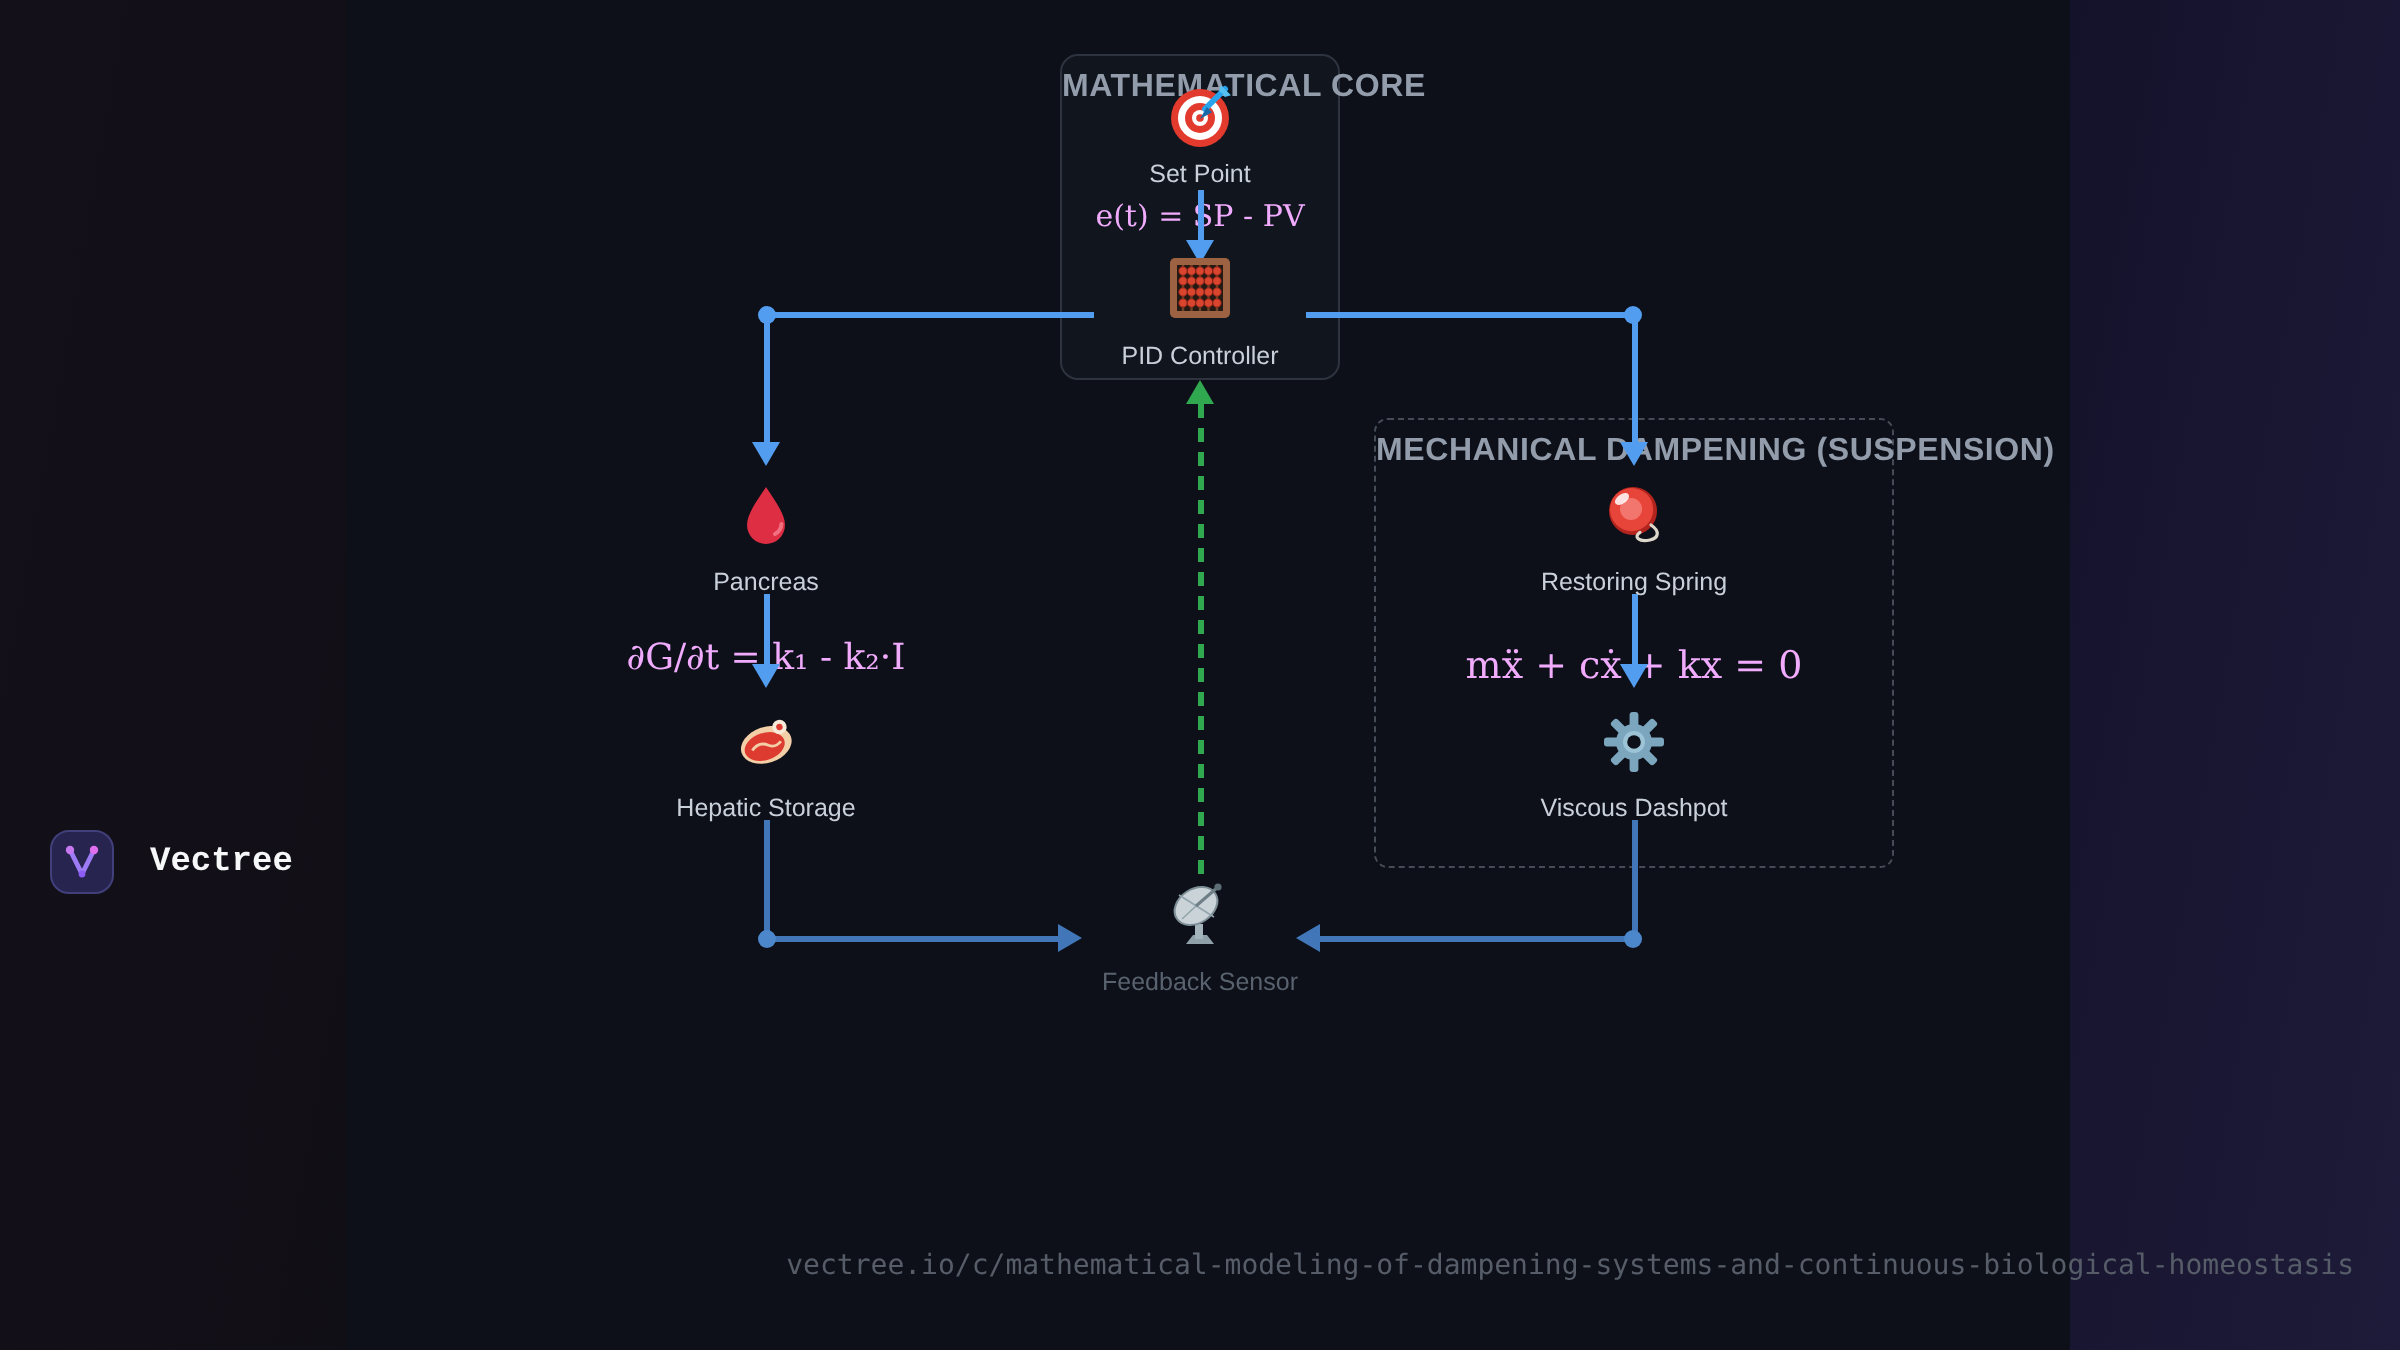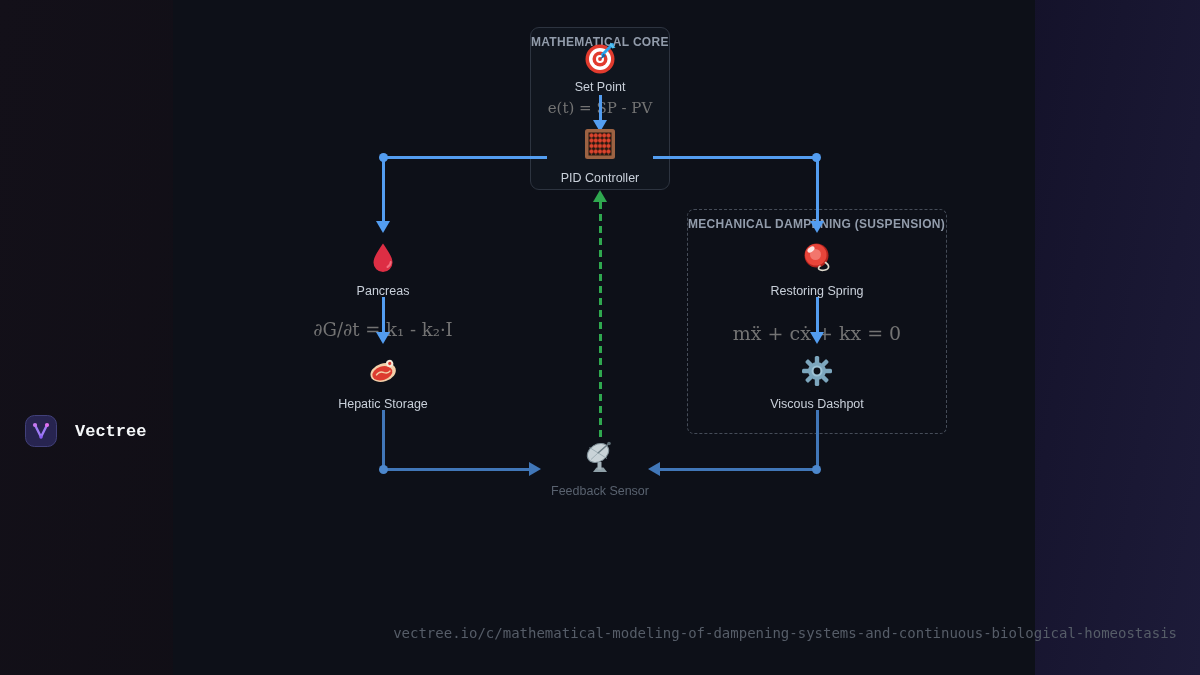--- a/index.html
+++ b/index.html
@@ -9,29 +9,29 @@
   .panel{position:absolute;left:173px;top:0;width:862px;height:675px;background:#0d1018;}
 
   
   .box{position:absolute;box-sizing:border-box;}
   .box-core{left:357px;top:27px;width:140px;height:163px;background:#10151e;
     border:1px solid #2d3440;border-radius:9px;z-index:0;}
   .box-dashed{border:1.5px dashed #454c58;border-radius:7px;z-index:0;}
   .box-left{left:80px;top:209px;width:260px;height:225px;}
   .box-right{left:514px;top:209px;width:260px;height:225px;}
   .box-title{position:absolute;top:7px;left:0;right:0;
-    font-size:12px;font-weight:bold;color:#929cab;letter-spacing:.3px;white-space:nowrap;}
+    font-size:16px;font-weight:bold;color:#929cab;letter-spacing:.3px;white-space:nowrap;}
 
   
   .icon{position:absolute;z-index:5;}
   .nlabel{position:absolute;transform:translate(-50%,-50%);font-size:12.5px;
     color:#c9d0da;white-space:nowrap;z-index:5;text-align:center;}
   .nlabel.dim{color:#59626f;}
   .eq{position:absolute;transform:translate(-50%,-50%);font-family:"DejaVu Serif",serif;
-    color:#737373;white-space:nowrap;z-index:1;}
+    color:#f0abfc;white-space:nowrap;z-index:1;}
 
   
   .vline,.hline{position:absolute;z-index:3;}
   .vline{width:2.5px;}
   .hline{height:2.5px;}
   .blue{background:#539df0;}
   .dimblue{background:#4177b8;}
   .dot{position:absolute;width:9px;height:9px;border-radius:50%;z-index:4;}
   .dot.blue{background:#539df0;}
   .dot.dimblue{background:#4c87cc;}

